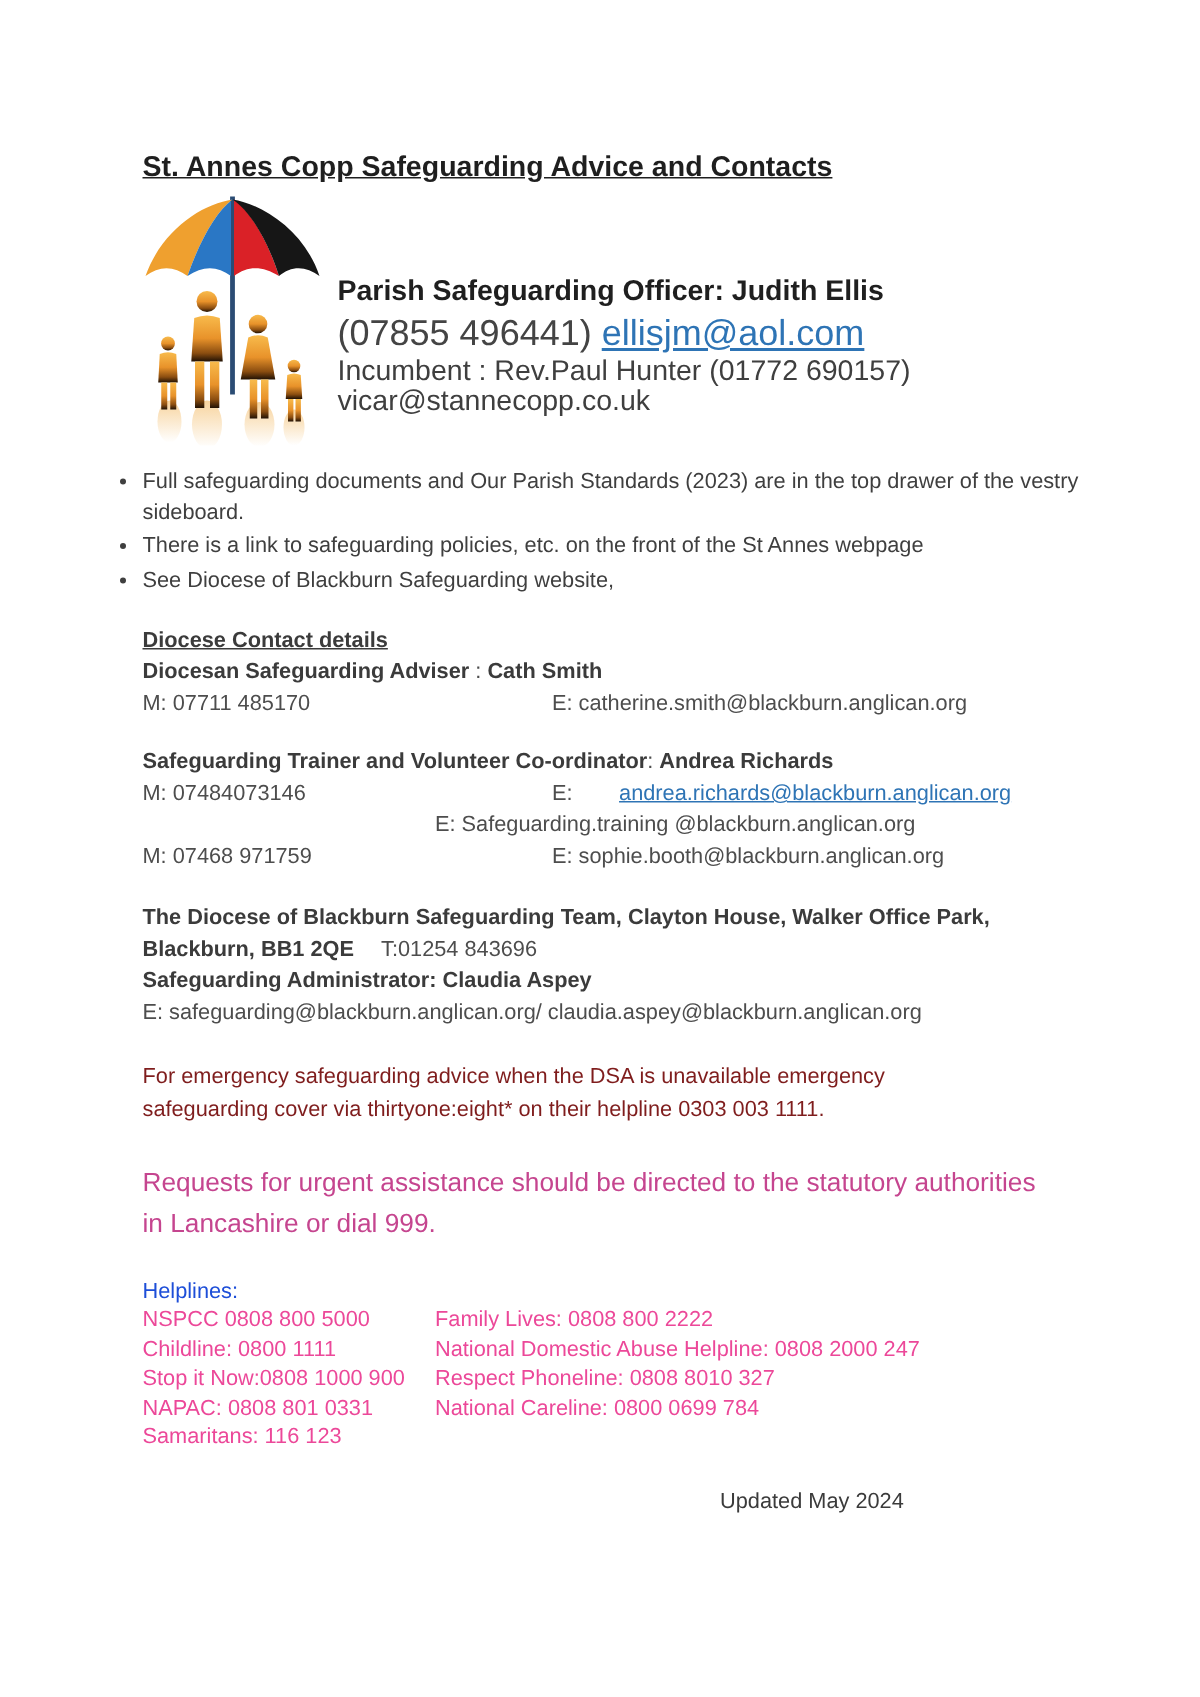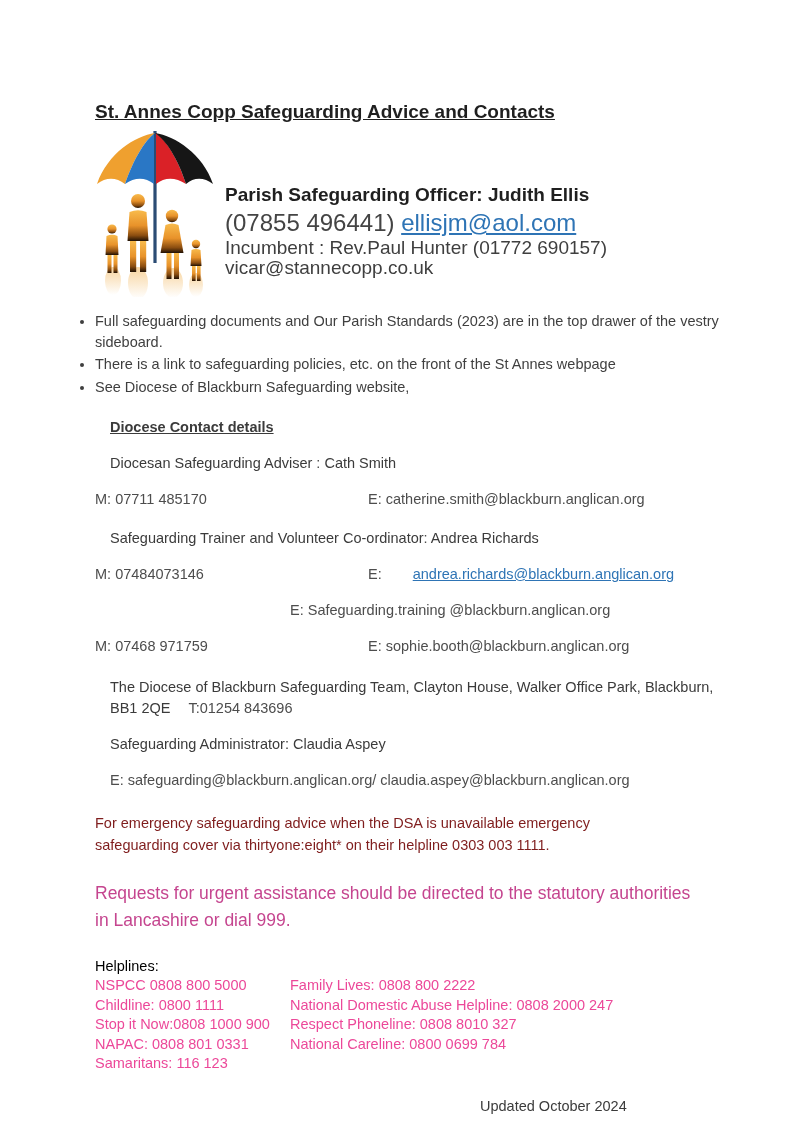--- a/index.html
+++ b/index.html
@@ -30,22 +30,22 @@
   .officer-heading { margin: 0; font-size: 19px; font-weight: bold; color: #1f1f1f; line-height: 24px; }
   .phone-line { margin: 3px 0 2px 0; font-size: 24px; color: #444444; line-height: 26px; }
   .phone-line a { color: #2e74b5; text-decoration: underline; }
   .incumbent-line { margin: 0; font-size: 19px; color: #3f3f3f; line-height: 20px; }
 
   ul.bullet-list { margin: 14px 0 0 -23px; padding-left: 23px; }
   ul.bullet-list li { line-height: 20.5px; margin-bottom: 2px; color: #3f3f3f; }
   ul.bullet-list li.wide { max-width: 635px; }
 
   .section { margin-top: 0; }
-  .line { margin: 15px; line-height: 21px; }
-  .bold { font-weight: normal; color: #3b3b3b; }
+  .line { margin: 0; line-height: 21px; }
+  .bold { font-weight: bold; color: #3b3b3b; }
   .heading-underline { font-weight: bold; color: #3b3b3b; text-decoration: underline; }
   .mt20 { margin-top: 20px; }
   .mt18 { margin-top: 18px; }
 
   .me-row { display: flex; line-height: 21px; color: #4d4d4d; gap: 31px; }
   .m-col { width: 242px; flex: 0 0 auto; }
   .indent-e { margin-left: 195px; }
   a.email-link { color: #2e74b5; text-decoration: underline; }
 
   .team-phone { margin-left: 18px; font-weight: normal; color: #4d4d4d; }
@@ -61,21 +61,21 @@
     margin-top: 24px;
     max-width: 600px;
     font-size: 17.5px;
     line-height: 27px;
     color: #c5458f;
   }
 
   .helplines { margin-top: 22px; }
   .helpline-grid { display: grid; grid-template-columns: 195px auto; }
   .helpline-grid span { line-height: 19.5px; color: #ec4899; }
-  .helplines-heading { line-height: 20px; color: #000000; }
+  .helplines-heading { line-height: 20px; color: #1d4ed8; }
 
   .footer-line { margin-top: 22px; margin-left: 385px; color: #3b3b3b; line-height: 20px; }
 </style>
 </head>
 <body>
 
 <div class="page">
   <div class="content">
 
     <h1 class="doc-title">St. Annes Copp Safeguarding Advice and Contacts</h1>
@@ -182,16 +182,16 @@
         <span>National Domestic Abuse Helpline: 0808 2000 247</span>
         <span>Stop it Now:0808 1000 900</span>
         <span>Respect Phoneline: 0808 8010 327</span>
         <span>NAPAC: 0808 801 0331</span>
         <span>National Careline: 0800 0699 784</span>
         <span>Samaritans: 116 123</span>
         <span></span>
       </div>
     </div>
 
-    <p class="footer-line">Updated October 2024</p>
+    <p class="footer-line">Updated May 2024</p>
 
   </div>
 </div>
 
 </body></html>

